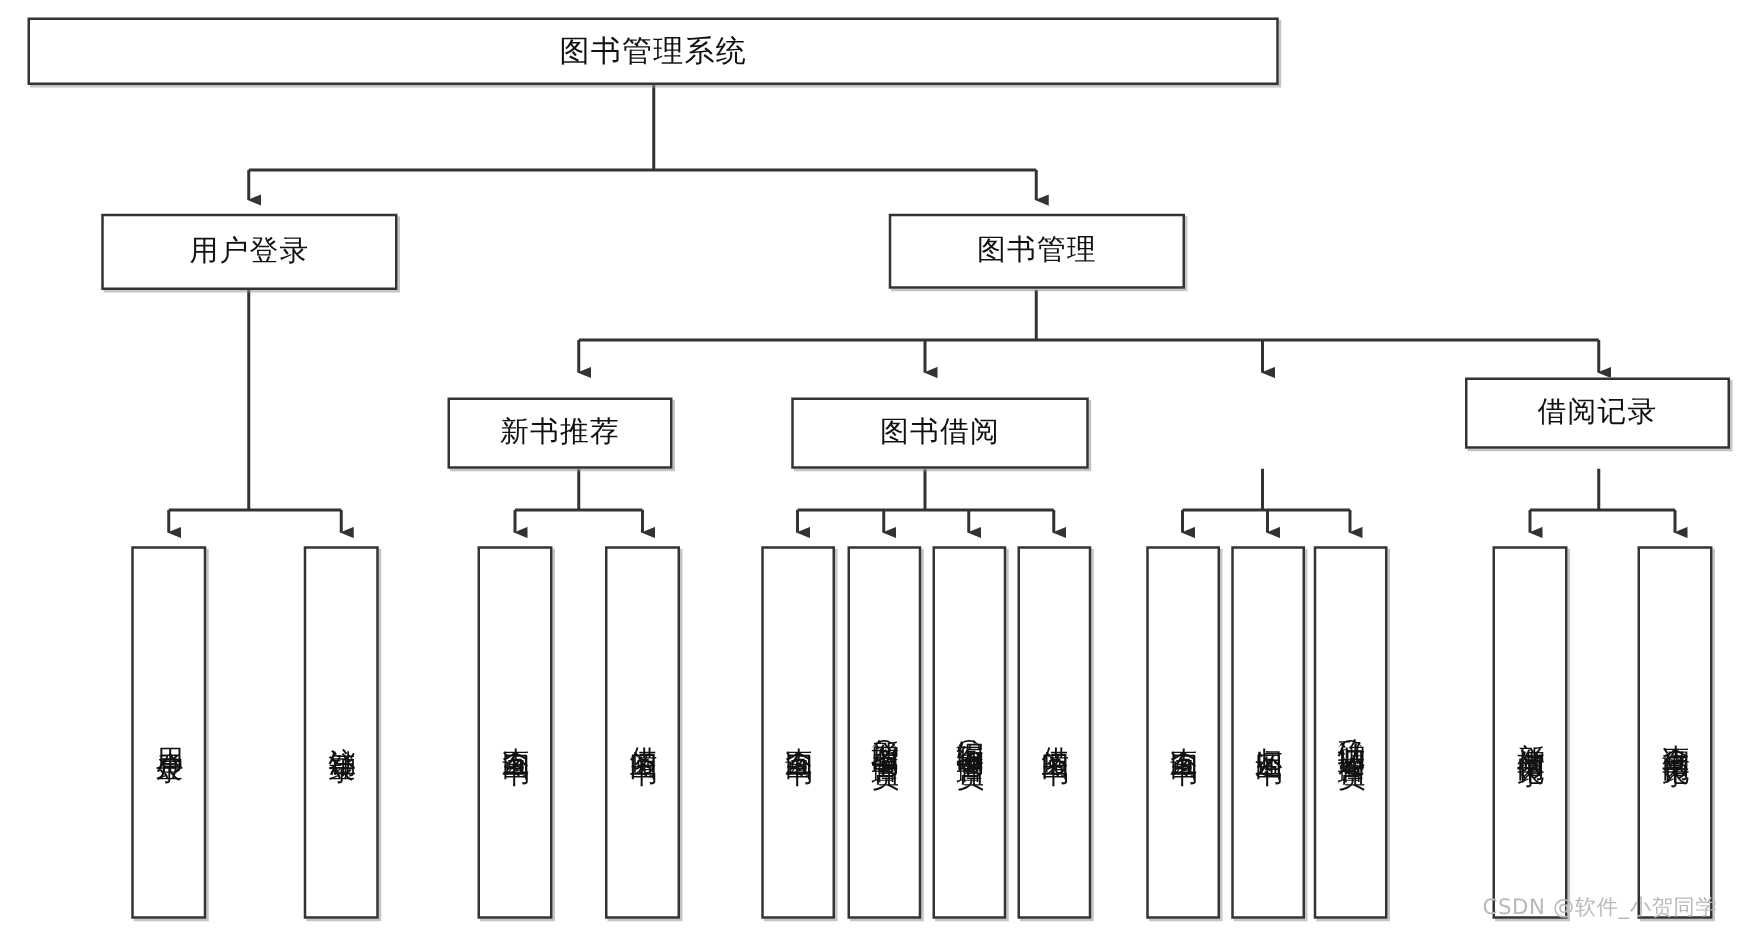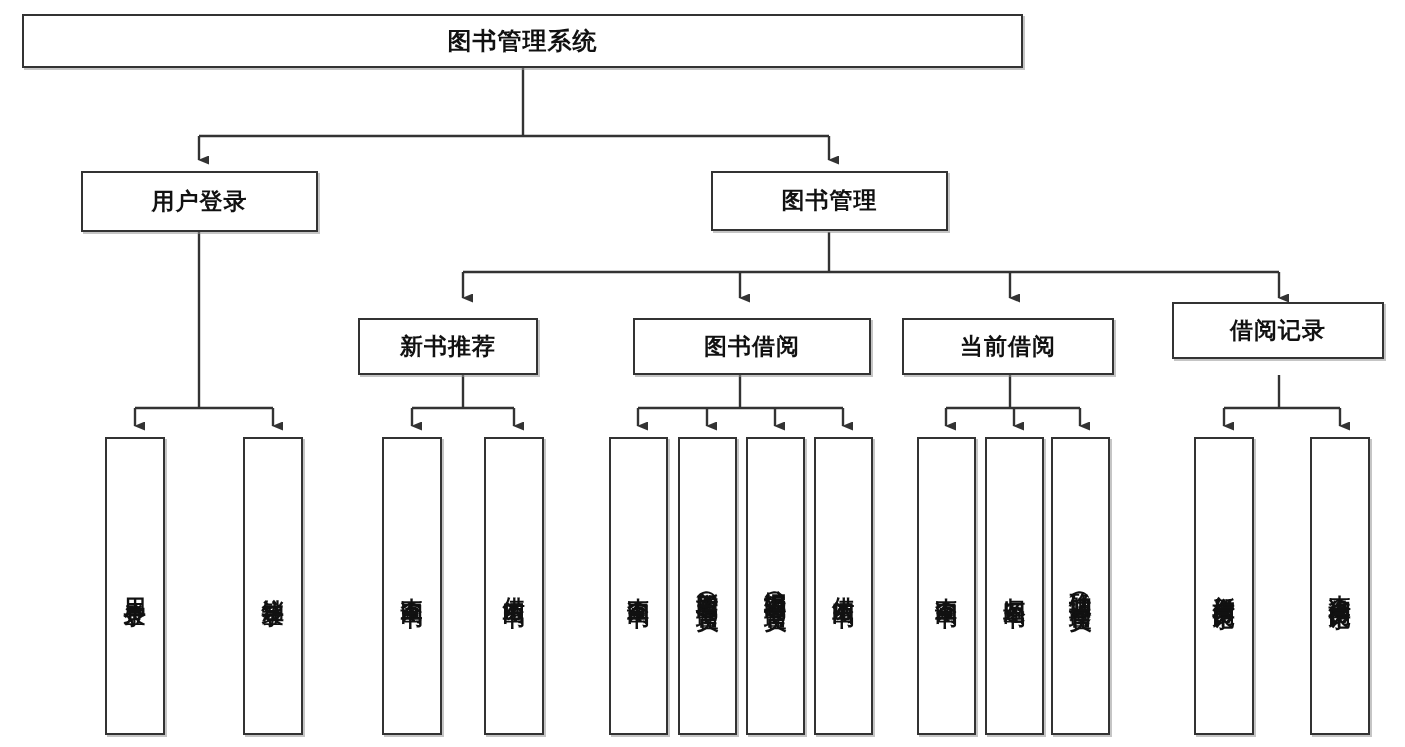--- a/index.html
+++ b/index.html
@@ -19,21 +19,20 @@
     border:2px solid #333333;
     box-shadow:2px 2px 0 0 rgba(150,150,150,0.55);
     display:flex;align-items:center;justify-content:center;
     color:#111111;
   }
   .node .lbl{
     display:block;
     text-align:right;
     line-height:1.12;
     white-space:nowrap;
-    font-weight:bold;
   }
 
   
   .node.h .lbl{font-size:23px;letter-spacing:1px;}
   .node.root .lbl{font-size:24px;}
 
   
   .node.v{align-items:center;justify-content:center;}
   .node.v .lbl{
     writing-mode:vertical-rl;
@@ -120,23 +119,20 @@
   <div class="node h" style="left:711px;top:171px;width:237px;height:60px;">
     <span class="lbl">图书管理</span>
   </div>
 
   <div class="node h" style="left:358px;top:318px;width:180px;height:57px;">
     <span class="lbl">新书推荐</span>
   </div>
   <div class="node h" style="left:633px;top:318px;width:238px;height:57px;">
     <span class="lbl">图书借阅</span>
   </div>
-  <div class="node h" style="left:902px;top:318px;width:212px;height:57px;">
-    <span class="lbl">当前借阅</span>
-  </div>
   <div class="node h" style="left:1172px;top:302px;width:212px;height:57px;">
     <span class="lbl">借阅记录</span>
   </div>
 
   <div class="node v" style="left:105px;top:437px;width:60px;height:298px;">
     <span class="lbl">用户登录</span>
   </div>
   <div class="node v" style="left:243px;top:437px;width:60px;height:298px;">
     <span class="lbl">注销登录</span>
   </div>
@@ -171,14 +167,15 @@
     <span class="lbl">确认归还（管理员）</span>
   </div>
 
   <div class="node v" style="left:1194px;top:437px;width:60px;height:298px;">
     <span class="lbl">新增借阅记录</span>
   </div>
   <div class="node v" style="left:1310px;top:437px;width:60px;height:298px;">
     <span class="lbl">查询借阅记录</span>
   </div>
 
+  <div id="watermark">CSDN @软件_小贺同学</div>
 
 </div>
 
 </body></html>

